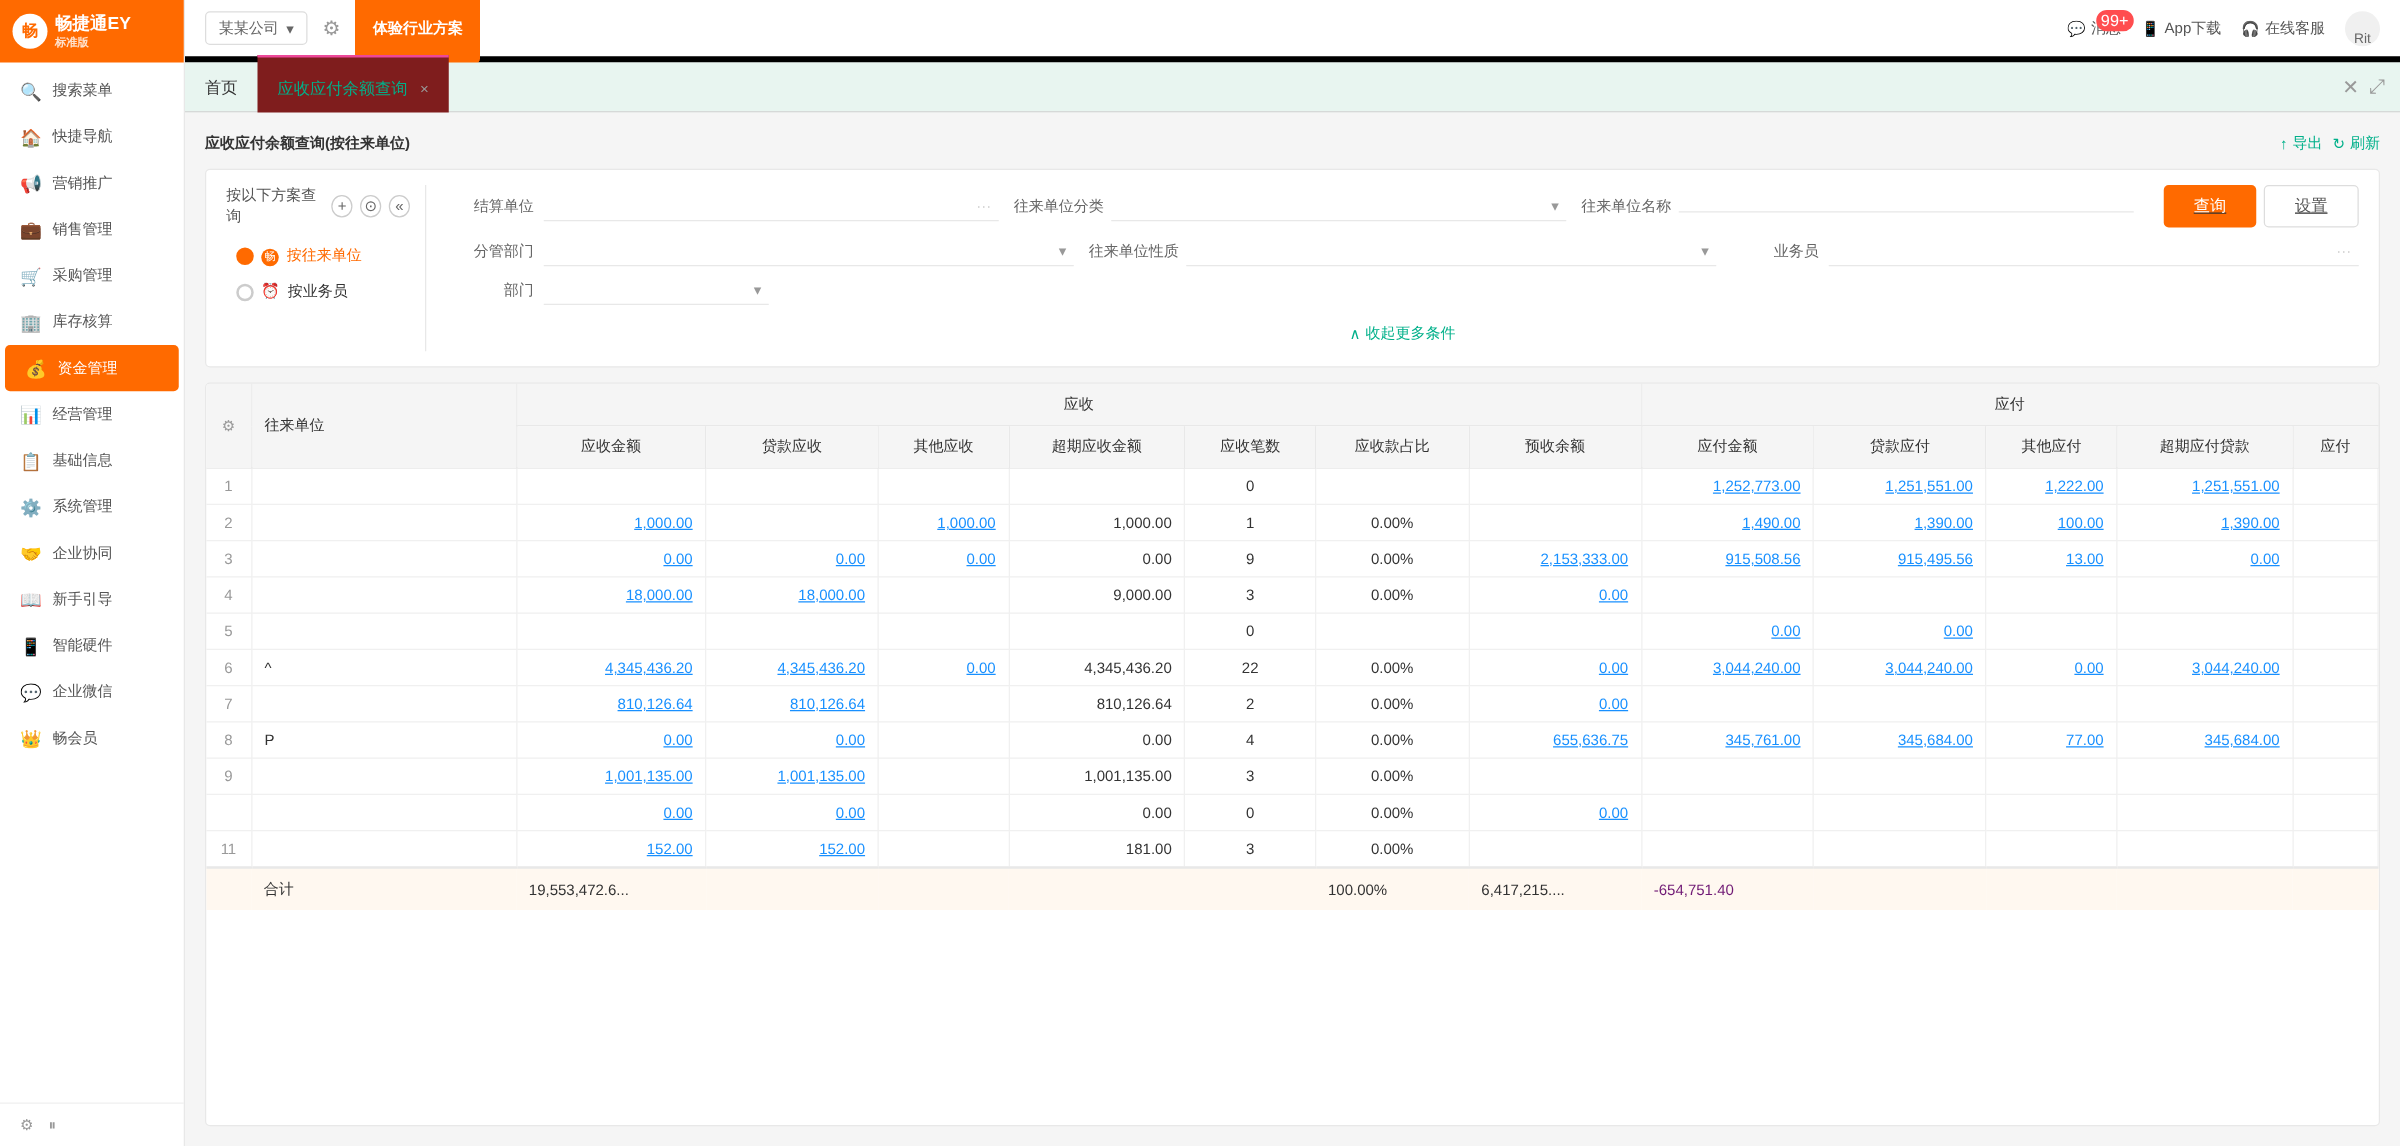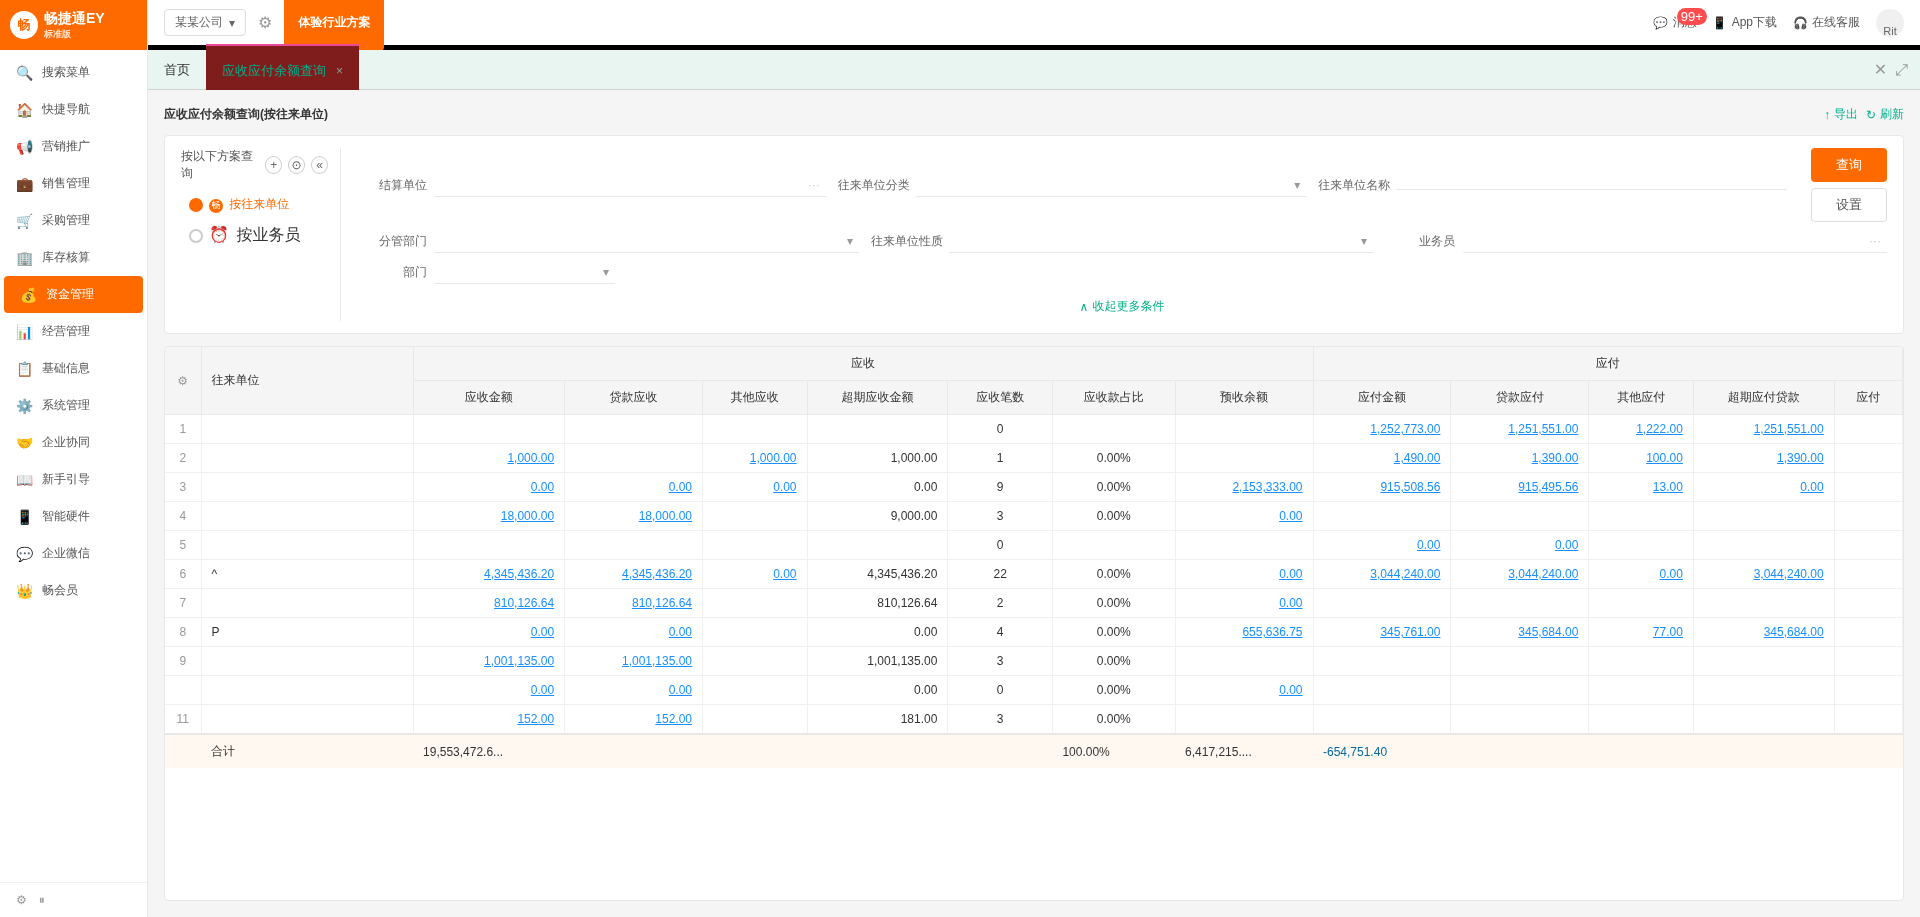--- a/index.html
+++ b/index.html
@@ -63,21 +63,21 @@
     .filter-field { display: flex; align-items: center; gap: 8px; flex: 1; }
     .field-label { color: #666; font-size: 12px; white-space: nowrap; width: 70px; text-align: right; flex-shrink: 0; }
     .field-input { flex: 1; border: none; border-bottom: 1px solid #e8e8e8; padding: 4px 6px; font-size: 12px; color: #333; outline: none; display: flex; align-items: center; justify-content: space-between; min-width: 120px; cursor: pointer; }
     .field-input .dots { color: #ccc; }
     .field-input .arrow { color: #999; }
     .collapse-btn { color: #00b08a; cursor: pointer; font-size: 12px; display: flex; align-items: center; gap: 4px; justify-content: center; padding: 6px 0; }
 
     
     .query-btn { background: #ff6a00; color: #fff; border: none; border-radius: 4px; padding: 8px 24px; cursor: pointer; font-size: 13px; }
     .setting-btn { background: #fff; color: #555; border: 1px solid #ddd; border-radius: 4px; padding: 7px 24px; cursor: pointer; font-size: 13px; }
-    .filter-btns { display: flex; flex-direction: column; gap: 6px; padding-left: 12px; }
+    .filter-btns { display: flex; flex-direction: row; gap: 6px; padding-left: 12px; text-decoration: underline; }
 
     
     .table-wrapper { flex: 1; overflow: auto; background: #fff; border: 1px solid #e8e8e8; border-radius: 4px; }
     table { width: 100%; border-collapse: collapse; font-size: 12px; }
     thead tr th { background: #f5f5f5; padding: 8px 10px; text-align: center; border-bottom: 1px solid #e8e8e8; border-right: 1px solid #e8e8e8; white-space: nowrap; font-weight: 500; color: #333; position: sticky; top: 0; z-index: 2; }
     thead tr:first-child th { border-bottom: 1px solid #e8e8e8; }
     tbody tr td { padding: 7px 10px; text-align: center; border-bottom: 1px solid #f0f0f0; border-right: 1px solid #f0f0f0; white-space: nowrap; color: #333; }
     tbody tr td.link { color: #1890ff; text-decoration: underline; cursor: pointer; }
     tbody tr td.number { text-align: right; }
     .tfoot-row td { background: #fff8f0; font-weight: 500; padding: 8px 10px; border-top: 2px solid #e8e8e8; }
@@ -234,21 +234,21 @@
         </div>
         <div class="filter-option active">
           <div class="radio" style="background:#ff6a00; border-color:#ff6a00;"></div>
           <span style="color:#ff6a00; font-size:12px;">
             <span style="background:#ff6a00; color:#fff; border-radius:50%; width:14px; height:14px; display:inline-flex; align-items:center; justify-content:center; font-size:9px; margin-right:3px;">畅</span>
             <span>按往来单位</span>
           </span>
         </div>
         <div class="filter-option">
           <div class="radio"></div>
-          <span style="font-size:16px;">
+          <span style="font-size:12px;">
             <span style="color:#999; margin-right:3px;">⏰</span>
             <span>按业务员</span>
           </span>
         </div>
       </div>
       <div class="filter-right">
         <div class="filter-rows">
 
           <div class="filter-row">
             <div class="filter-field">
@@ -527,21 +527,21 @@
           <tr class="tfoot-row">
             <td></td>
             <td>合计</td>
             <td class="link number">19,553,472.6...</td>
             <td></td>
             <td></td>
             <td></td>
             <td></td>
             <td>100.00%</td>
             <td class="number">6,417,215....</td>
-            <td class="number" style="color:#0369a1;">-654,751.40</td>
+            <td class="number" style="color:#701a75;">-654,751.40</td>
             <td></td>
             <td></td>
             <td></td>
             <td></td>
           </tr>
         </tfoot>
       </table>
     </div>
 
   </div>

